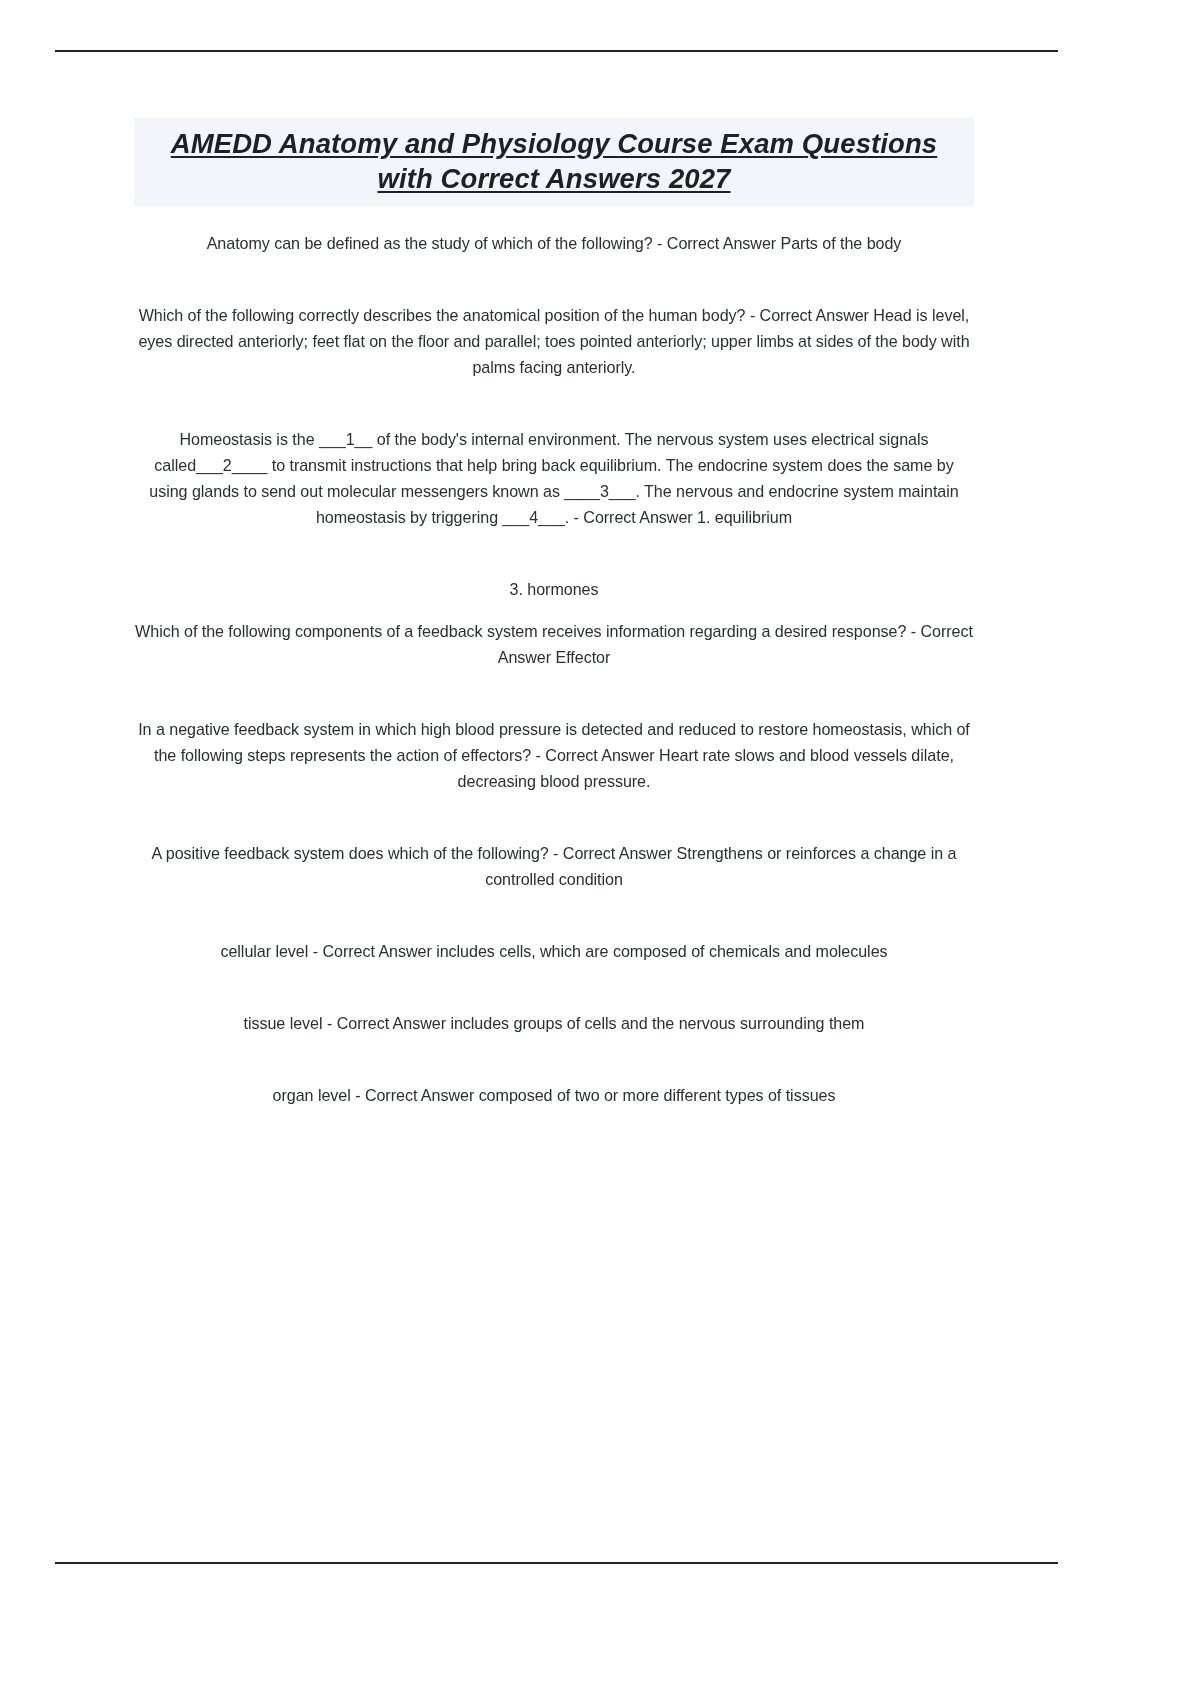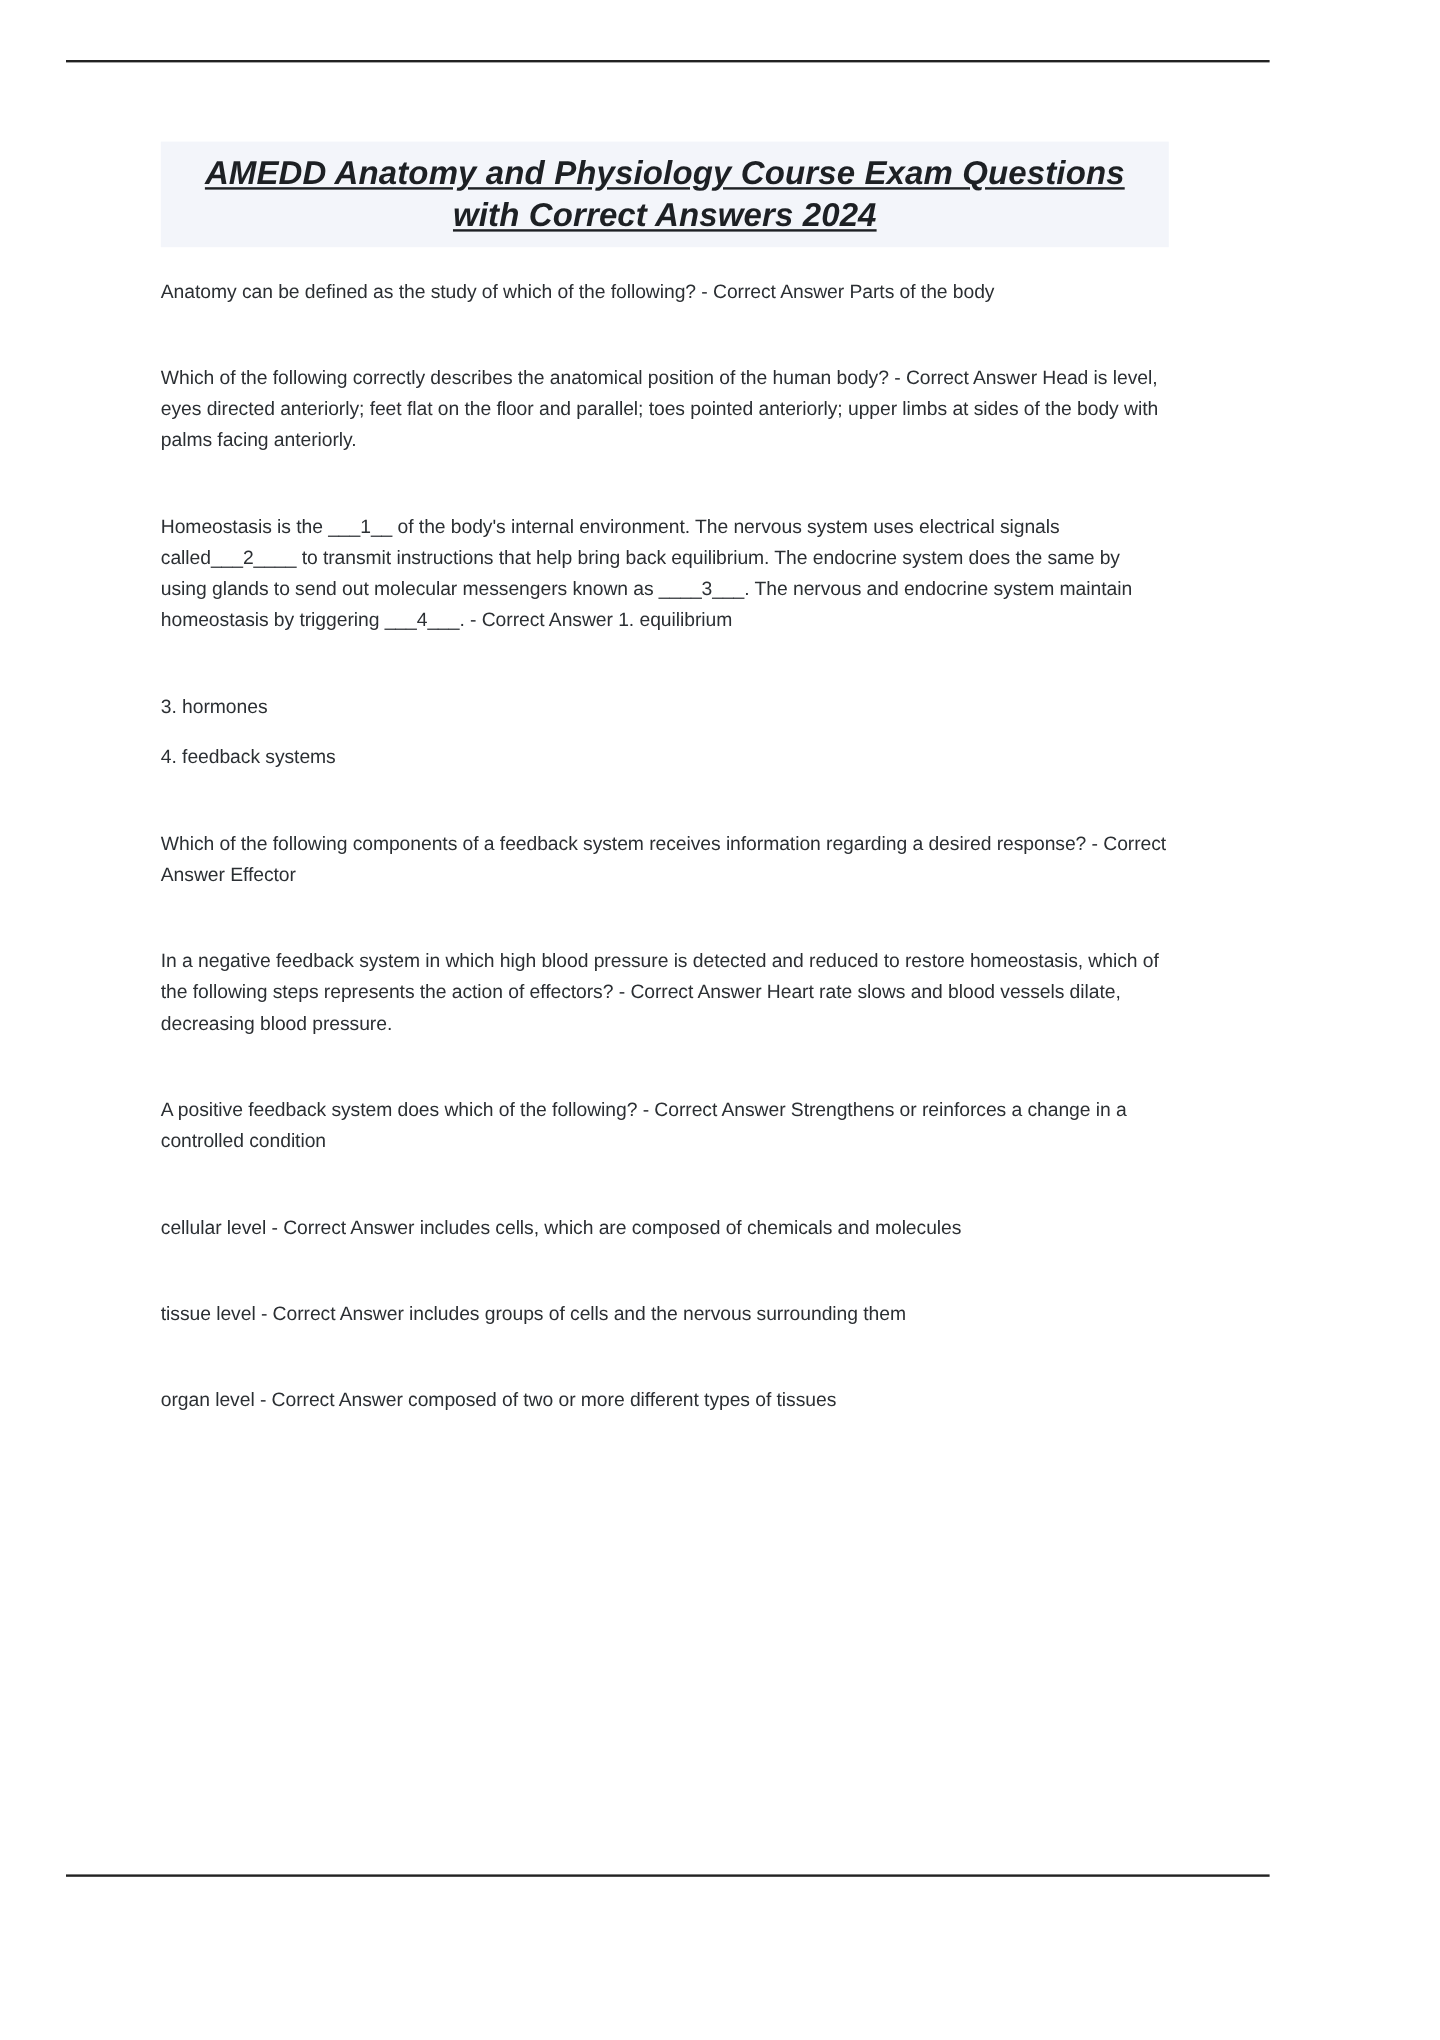--- a/index.html
+++ b/index.html
@@ -64,51 +64,50 @@
     letter-spacing: 0.1px;
   }
 
   
   .para {
     font-family: "Liberation Sans", sans-serif;
     font-size: 16.1px;
     line-height: 26px;
     color: #2b2f33;
     margin: 0 0 46px 0;
-    text-align: left;
+    text-align: center;
     letter-spacing: -0.05px;
   }
   .para.tight { }
   .para.list-item { margin-bottom: 16px; }
   .para.last { margin-bottom: 16px; }
 </style>
 </head>
 <body>
 
 <div class="page">
 
   <div class="rule rule-top"></div>
 
   <div class="content">
 
     <div class="title-block">
       <div class="title-line">AMEDD Anatomy and Physiology Course Exam Questions</div>
-      <div class="title-line">with Correct Answers 2024</div>
+      <div class="title-line">with Correct Answers 2027</div>
     </div>
 
     <p class="para">Anatomy can be defined as the study of which of the following? - Correct Answer Parts of the body</p>
 
     <p class="para">Which of the following correctly describes the anatomical position of the human body? - Correct Answer Head is level, eyes directed anteriorly; feet flat on the floor and parallel; toes pointed anteriorly; upper limbs at sides of the body with palms facing anteriorly.</p>
 
     <p class="para tight">Homeostasis is the ___1__ of the body's internal environment. The nervous system uses electrical signals called___2____ to transmit instructions that help bring back equilibrium. The endocrine system does the same by using glands to send out molecular messengers known as ____3___. The nervous and endocrine system maintain homeostasis by triggering ___4___. - Correct Answer 1. equilibrium</p>
 
 
     <p class="para list-item">3. hormones</p>
 
-    <p class="para">4. feedback systems</p>
 
     <p class="para">Which of the following components of a feedback system receives information regarding a desired response? - Correct Answer Effector</p>
 
     <p class="para">In a negative feedback system in which high blood pressure is detected and reduced to restore homeostasis, which of the following steps represents the action of effectors? - Correct Answer Heart rate slows and blood vessels dilate, decreasing blood pressure.</p>
 
     <p class="para">A positive feedback system does which of the following? - Correct Answer Strengthens or reinforces a change in a controlled condition</p>
 
 
     <p class="para">cellular level - Correct Answer includes cells, which are composed of chemicals and molecules</p>
 

